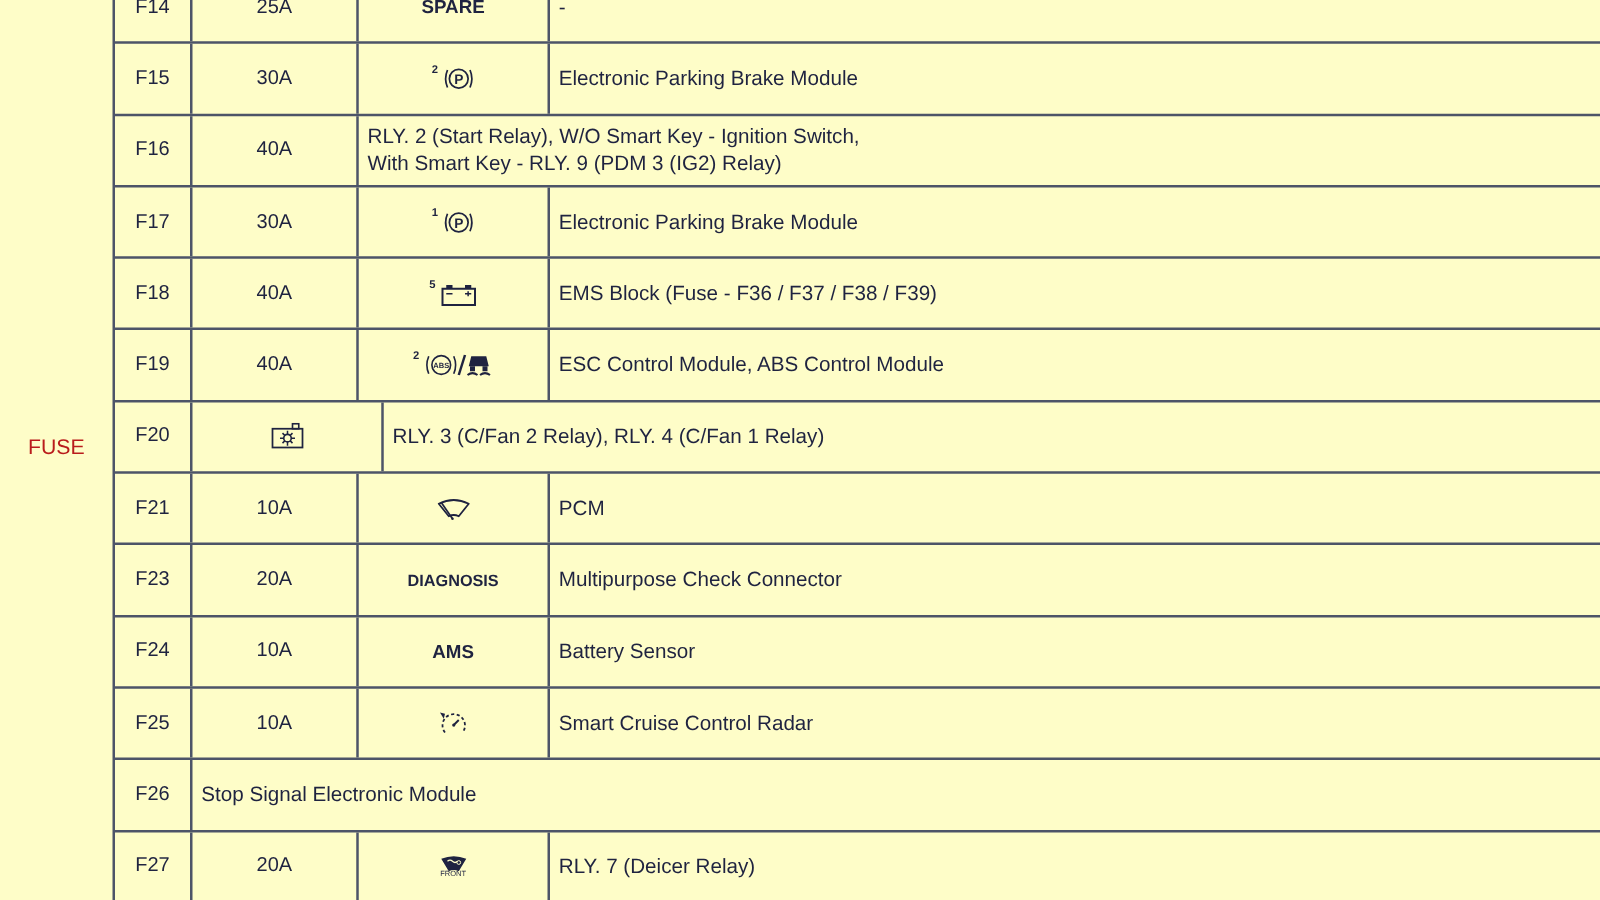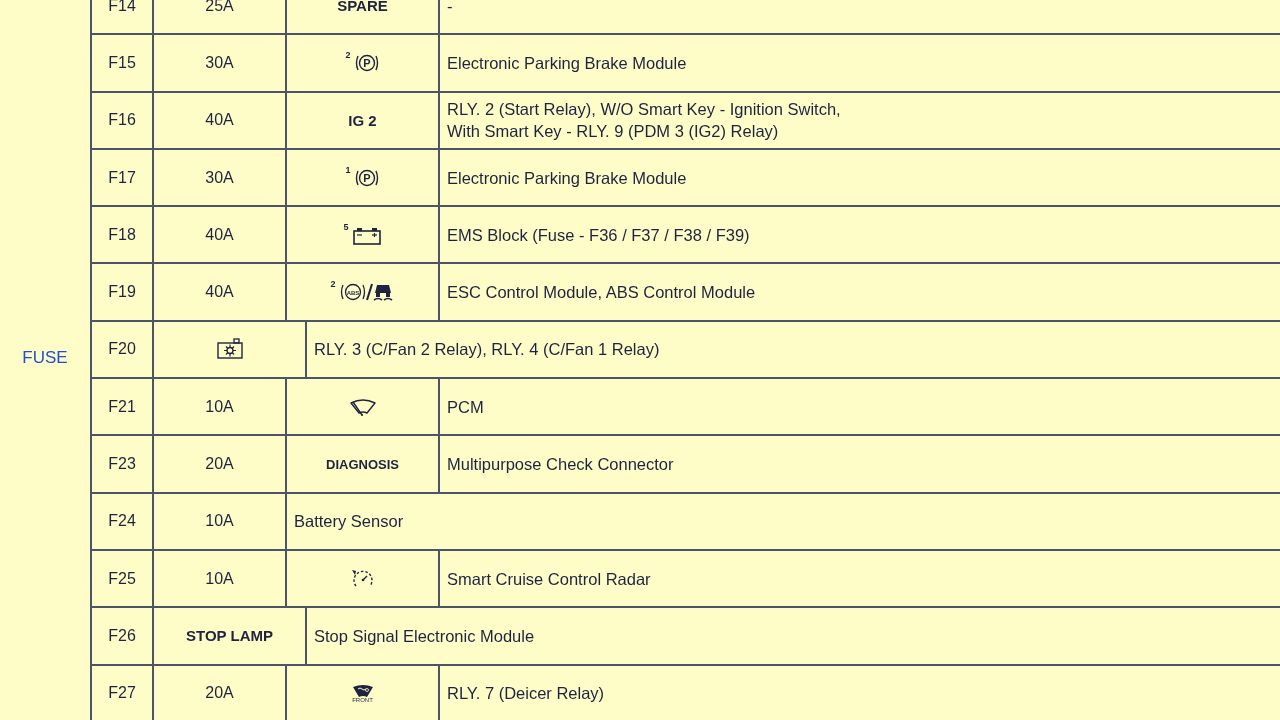--- a/index.html
+++ b/index.html
@@ -6,21 +6,21 @@
   body {
     width:1280px; height:720px; overflow:hidden;
     background:#fefdc8;
     font-family:"Liberation Sans", sans-serif;
     color:#1f2340;
     position:relative;
   }
   .group-label {
     position:absolute; left:0; width:90px; top:330px; height:56px;
     display:flex; align-items:center; justify-content:center;
-    font-size:17px; color:#1d4ed8;
+    font-size:17px; color:#b91c1c;
   }
   .table {
     position:absolute; left:90px; top:-22px; width:1190px;
     border-left:2px solid #4d5468;
   }
   .row {
     display:flex; height:57.3px;
     border-bottom:2px solid #4d5468;
     box-sizing:border-box;
   }
@@ -68,21 +68,20 @@
             </svg>
         </span>
       </span>
     </div>
     <div class="cell c-desc">Electronic Parking Brake Module</div>
   </div>
 
   <div class="row">
     <div class="cell c-no">F16</div>
     <div class="cell c-amp">40A</div>
-    <div class="cell c-sym">IG 2</div>
     <div class="cell c-desc">
       <div>
         <div>RLY. 2 (Start Relay), W/O Smart Key - Ignition Switch,</div>
         <div>With Smart Key - RLY. 9 (PDM 3 (IG2) Relay)</div>
       </div>
     </div>
   </div>
 
   <div class="row">
     <div class="cell c-no">F17</div>
@@ -181,20 +180,21 @@
   <div class="row">
     <div class="cell c-no">F23</div>
     <div class="cell c-amp">20A</div>
     <div class="cell c-sym small">DIAGNOSIS</div>
     <div class="cell c-desc">Multipurpose Check Connector</div>
   </div>
 
   <div class="row">
     <div class="cell c-no">F24</div>
     <div class="cell c-amp">10A</div>
+    <div class="cell c-sym">AMS</div>
     <div class="cell c-desc">Battery Sensor</div>
   </div>
 
   <div class="row">
     <div class="cell c-no">F25</div>
     <div class="cell c-amp">10A</div>
     <div class="cell c-sym">
       <span>
         <svg width="26" height="22" viewBox="0 0 26 22">
             <path d="M6 18 A9 9 0 1 1 20 18" fill="none" stroke="#1f2340" stroke-width="1.4" stroke-dasharray="2.5 2"></path>
@@ -202,21 +202,20 @@
             <circle cx="13" cy="12" r="1.3" fill="#1f2340"></circle>
             <path d="M2 2 l4 1 l-1 4 z" fill="#1f2340"></path>
           </svg>
       </span>
     </div>
     <div class="cell c-desc">Smart Cruise Control Radar</div>
   </div>
 
   <div class="row">
     <div class="cell c-no">F26</div>
-    <div class="cell c-sym">STOP LAMP</div>
     <div class="cell c-desc">Stop Signal Electronic Module</div>
   </div>
 
   <div class="row">
     <div class="cell c-no">F27</div>
     <div class="cell c-amp">20A</div>
     <div class="cell c-sym">
       <span class="col-stack">
         <span>
           <svg width="22" height="14" viewBox="0 0 22 14">

